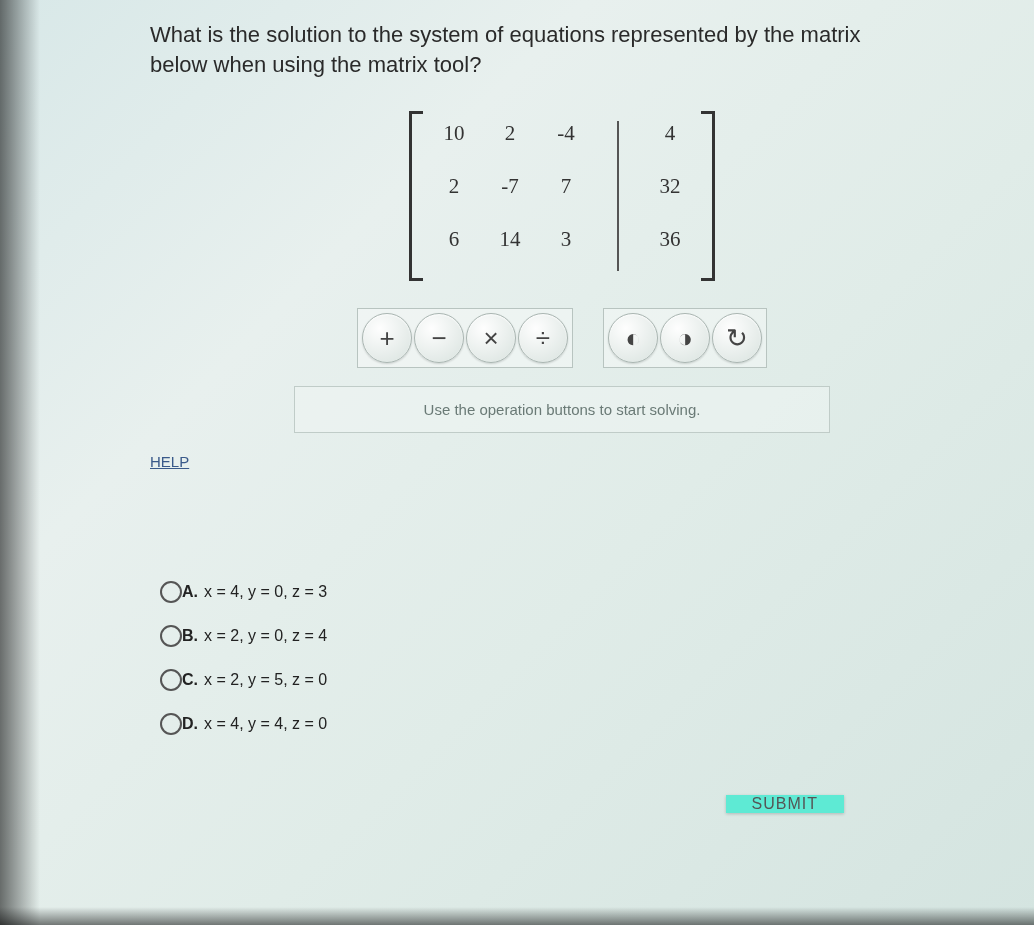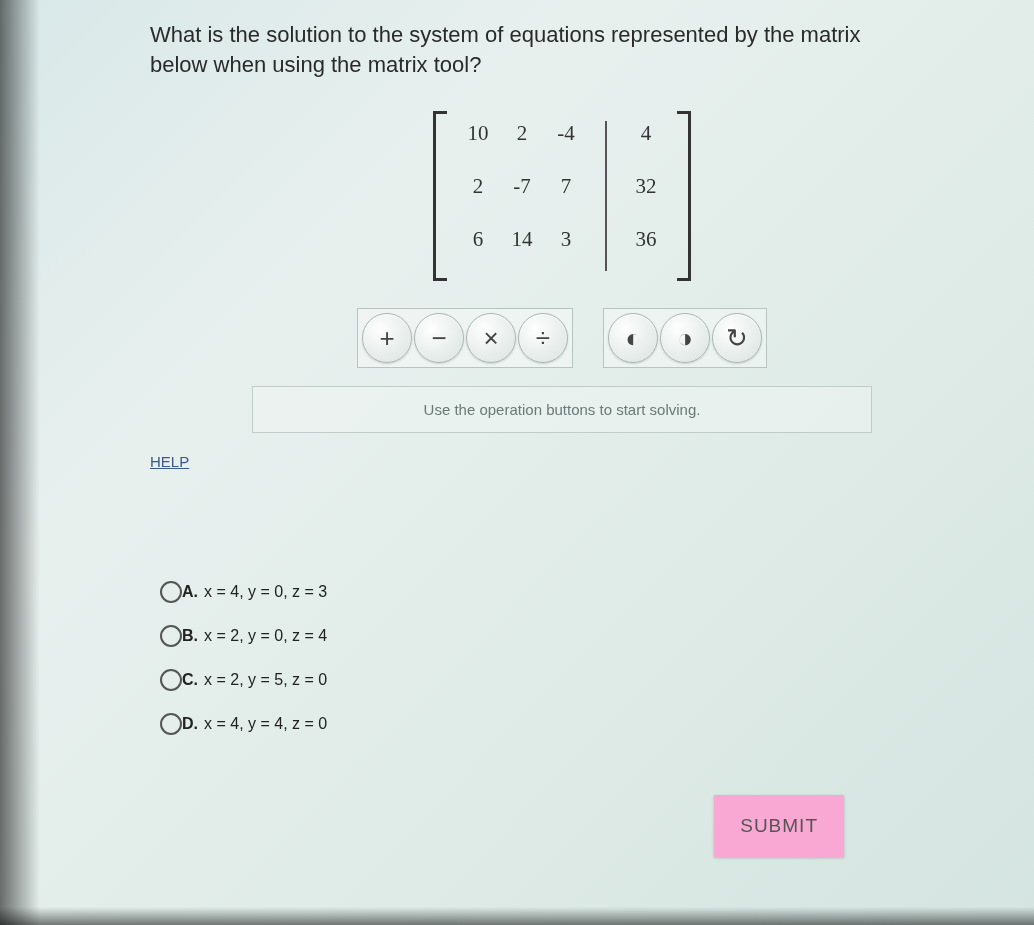--- a/index.html
+++ b/index.html
@@ -33,21 +33,21 @@
   }
   .bracket {
     width: 14px;
     height: 170px;
     border: 3px solid #333;
   }
   .bracket.left { border-right: none; }
   .bracket.right { border-left: none; }
   .mcols {
     display: flex;
-    gap: 18px;
+    gap: 30px;
     padding: 12px 18px;
   }
   .mcol {
     display: flex;
     flex-direction: column;
     gap: 28px;
     align-items: center;
   }
   .mcol span {
     font-size: 21px;
@@ -85,21 +85,21 @@
     display: flex;
     align-items: center;
     justify-content: center;
     font-size: 26px;
     color: #444;
     cursor: pointer;
     box-shadow: inset 0 1px 2px rgba(255,255,255,0.8), 0 1px 2px rgba(0,0,0,0.15);
   }
   .hint-box {
     margin: 0 auto;
-    width: 620px;
+    width: 536px;
     border: 1px solid #c0ccc8;
     background: rgba(240,245,243,0.5);
     padding: 14px;
     text-align: center;
     font-size: 15px;
     color: #6a7a76;
   }
   .help-row {
     text-align: left;
     padding-right: 120px;
@@ -133,24 +133,24 @@
     font-size: 16px;
     color: #222;
   }
   .opt-label b { font-weight: bold; margin-right: 6px; }
   .submit-row {
     text-align: right;
     padding-right: 130px;
     margin-top: 60px;
   }
   .submit-btn {
-    background: #f9a8d4;
+    background: #5eead4;
     border: none;
-    padding: 20px 26px;
-    font-size: 19px;
+    padding: 0 26px;
+    font-size: 16px;
     color: #555;
     letter-spacing: 1px;
     cursor: pointer;
     box-shadow: 0 1px 3px rgba(0,0,0,0.2);
   }
   
   .edge-left {
     position: absolute; left:0; top:0; width:40px; height:100%;
     background: linear-gradient(to right, rgba(0,0,0,0.55), transparent);
   }

